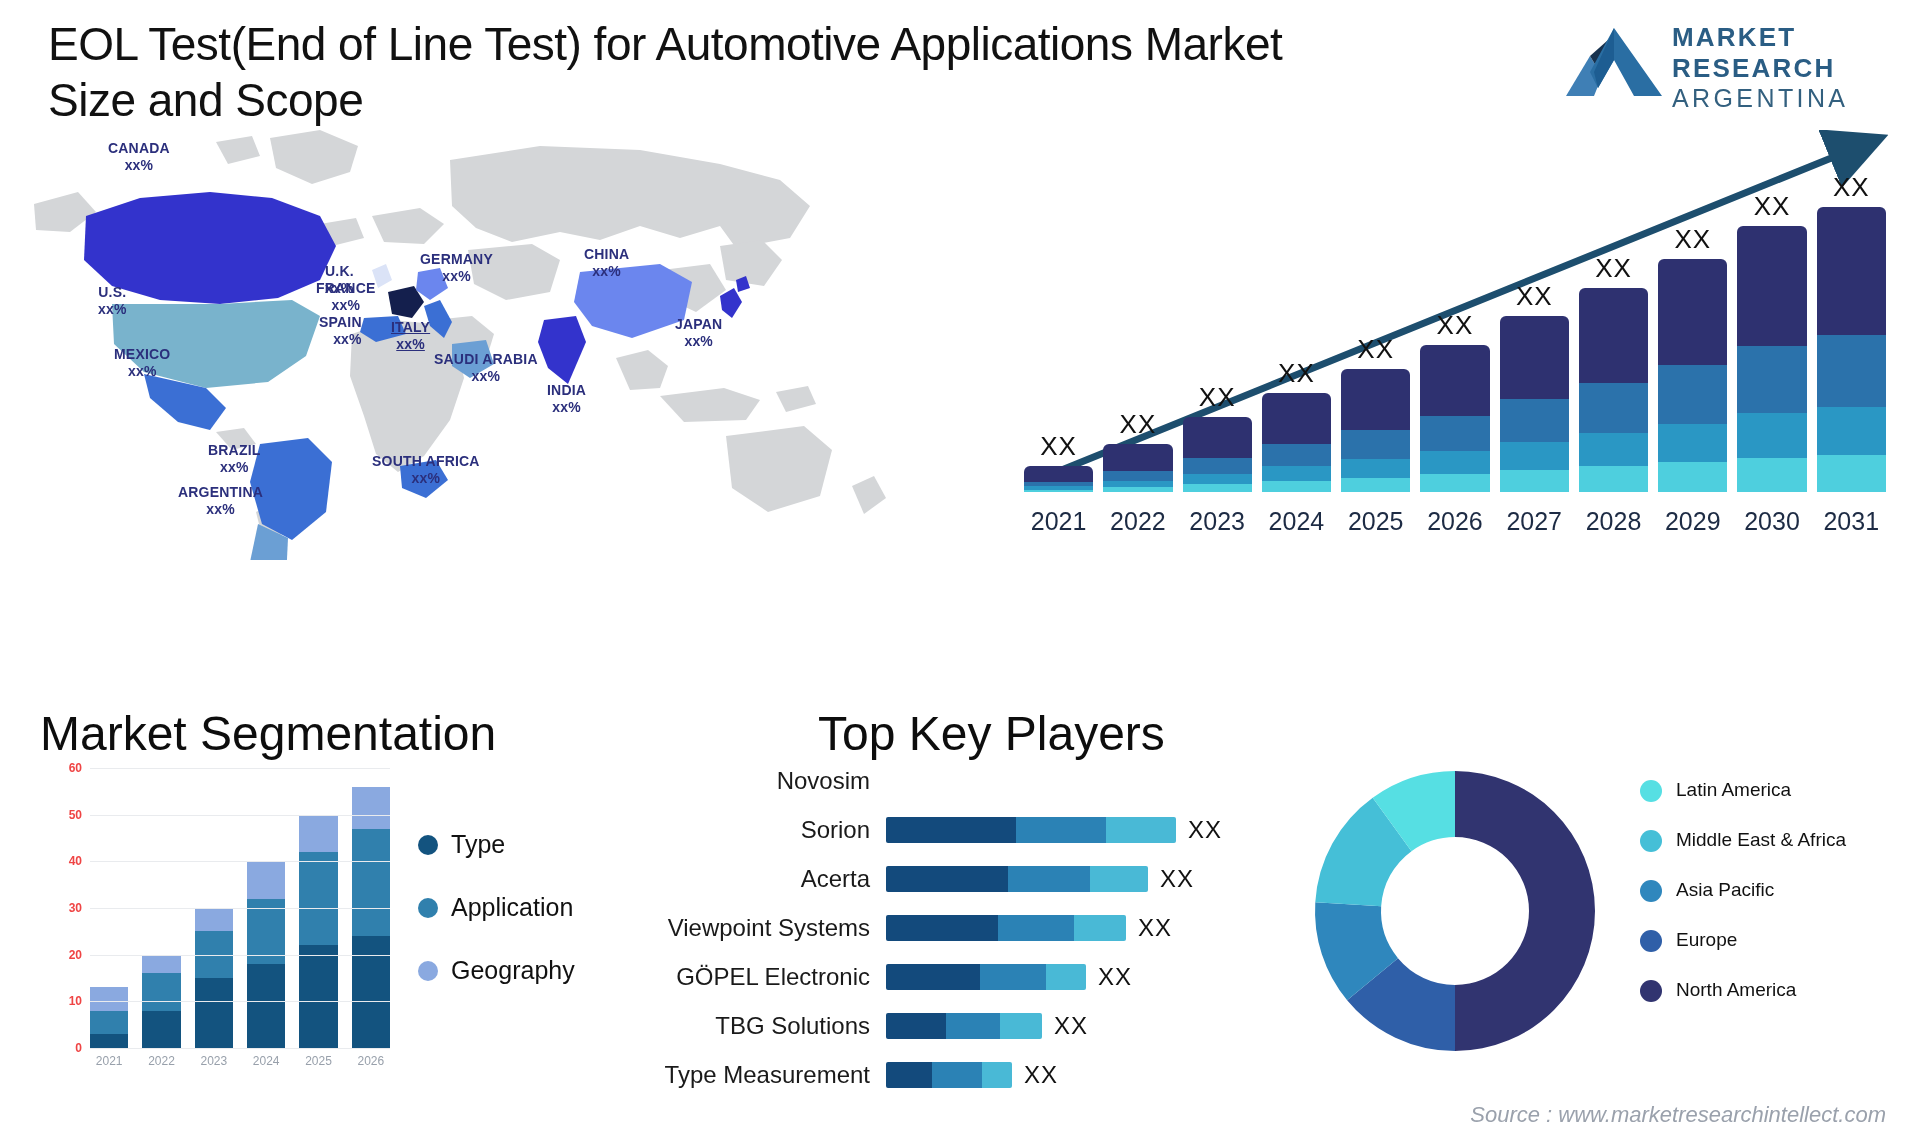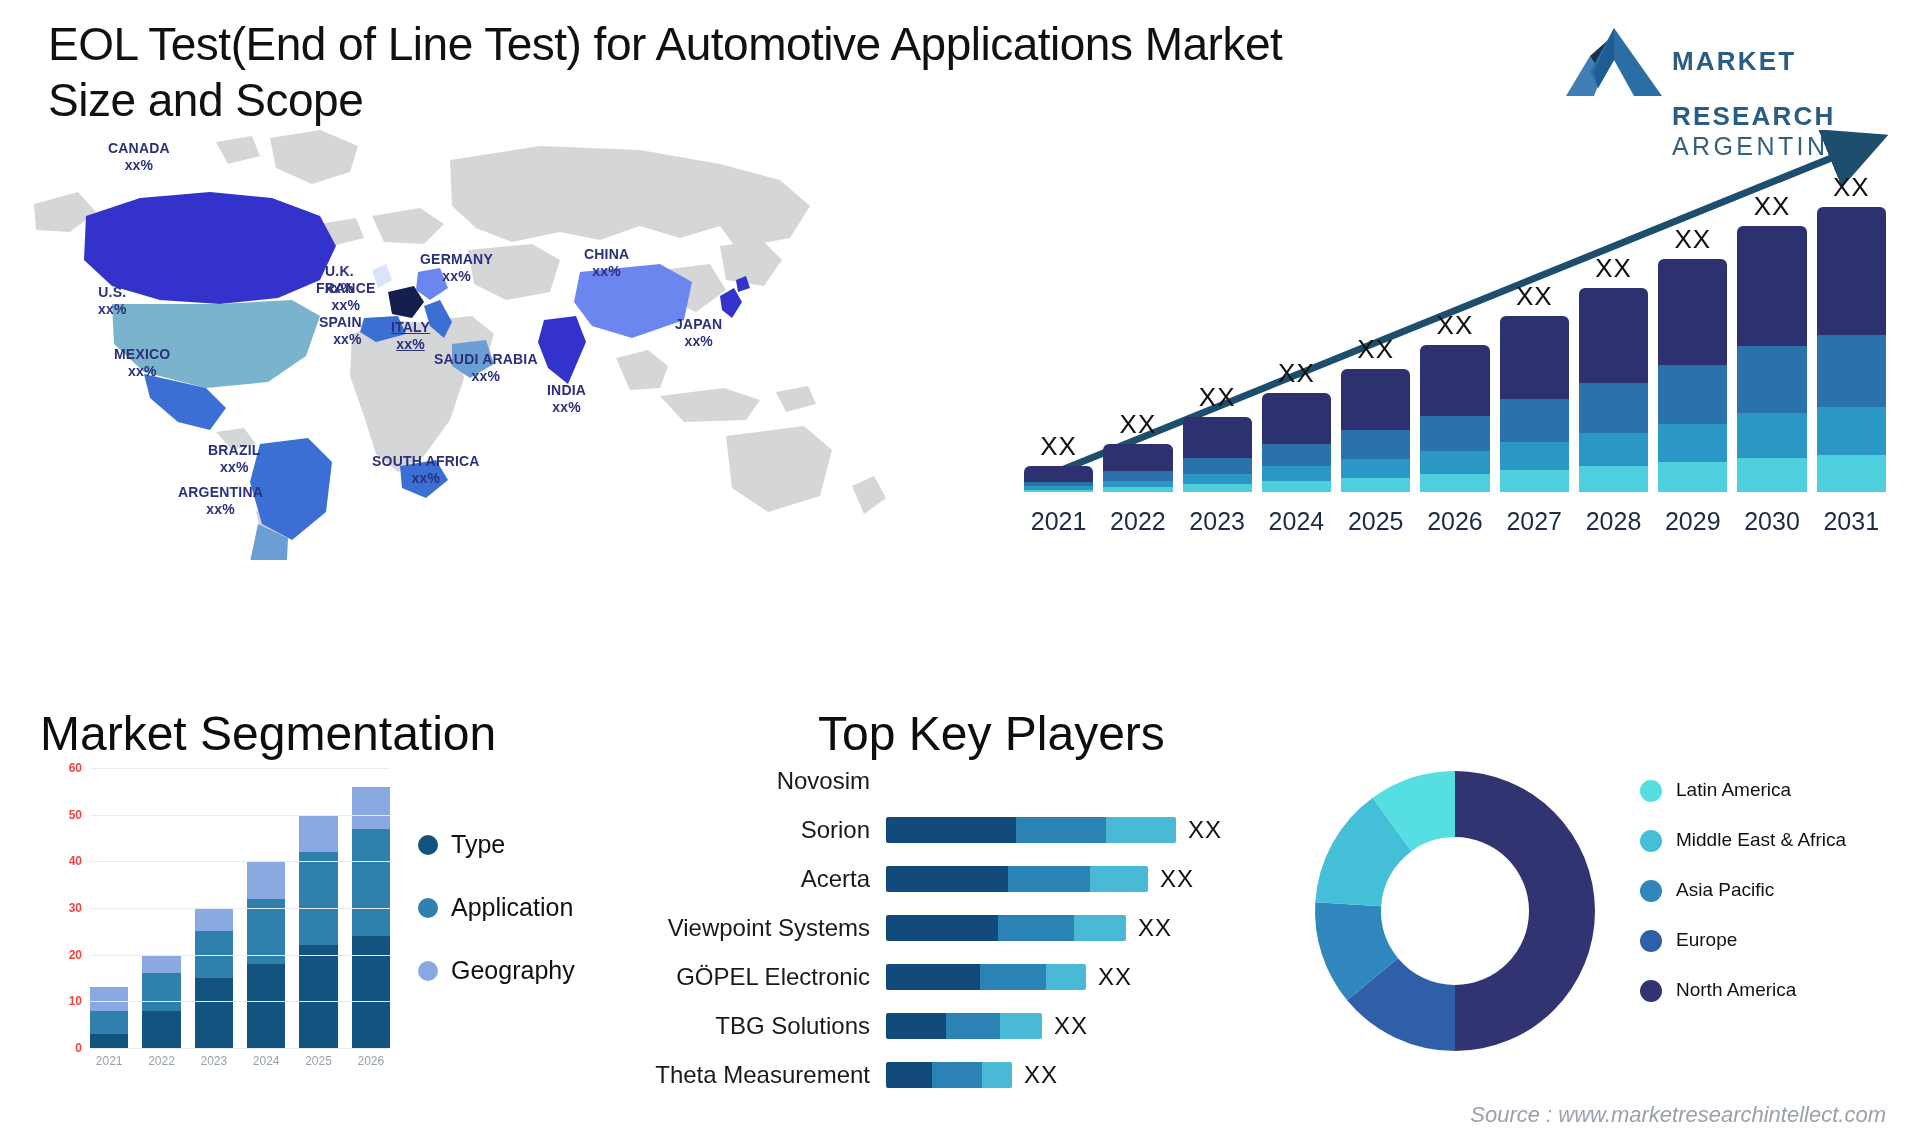--- a/index.html
+++ b/index.html
@@ -12,21 +12,21 @@
 
   
   #page-title{
     position:absolute;left:48px;top:16px;width:1300px;
     font-size:46px;line-height:1.22;color:#111111;font-weight:400;
     letter-spacing:-0.5px;
   }
   #logo{position:absolute;right:36px;top:16px;width:320px;height:92px;}
   #logo .mark{position:absolute;left:0;top:6px;width:100px;height:78px;}
   #logo .txt{position:absolute;left:108px;top:6px;width:212px;color:#1d4e78;}
-  #logo .l1,#logo .l2{font-weight:bold;font-size:26px;letter-spacing:2.2px;line-height:1.18;color:#2a5d84;margin-top:24px;}
+  #logo .l1,#logo .l2{font-weight:bold;font-size:26px;letter-spacing:2.2px;line-height:1.18;color:#2a5d84;}
   #logo .l3{font-size:25px;letter-spacing:3.4px;line-height:1.2;color:#33607f;font-weight:400;}
 
   
   #world-map{position:absolute;left:20px;top:120px;width:940px;height:440px;}
   #world-map svg{width:100%;height:100%;display:block;}
   .map-label{
     position:absolute;color:#2b2f7c;font-weight:bold;font-size:14px;
     line-height:1.18;text-align:center;letter-spacing:.2px;white-space:nowrap;
   }
   .map-label .pc{display:block;font-size:14px;}
@@ -449,21 +449,21 @@
           <div class="pl-barwrap">
             <div class="pl-bar">
               <div class="pl-seg" style="width: 60px; background: rgb(19, 74, 124);"></div>
               <div class="pl-seg" style="width: 54px; background: rgb(43, 130, 181);"></div>
               <div class="pl-seg" style="width: 42px; background: rgb(73, 185, 214);"></div>
             </div>
             <span class="pl-val">XX</span>
           </div>
         </div>
         <div class="pl-row">
-          <div class="pl-name">Theta Measurement</div>
+          <div class="pl-name">Type Measurement</div>
           <div class="pl-barwrap">
             <div class="pl-bar">
               <div class="pl-seg" style="width: 46px; background: rgb(19, 74, 124);"></div>
               <div class="pl-seg" style="width: 50px; background: rgb(43, 130, 181);"></div>
               <div class="pl-seg" style="width: 30px; background: rgb(73, 185, 214);"></div>
             </div>
             <span class="pl-val">XX</span>
           </div>
         </div>
       </div>

